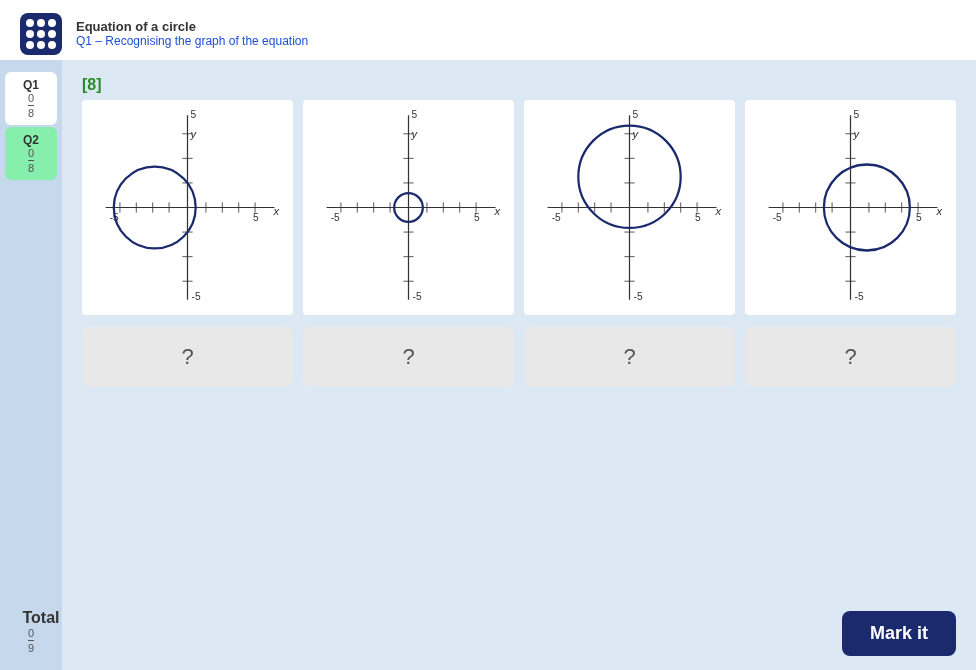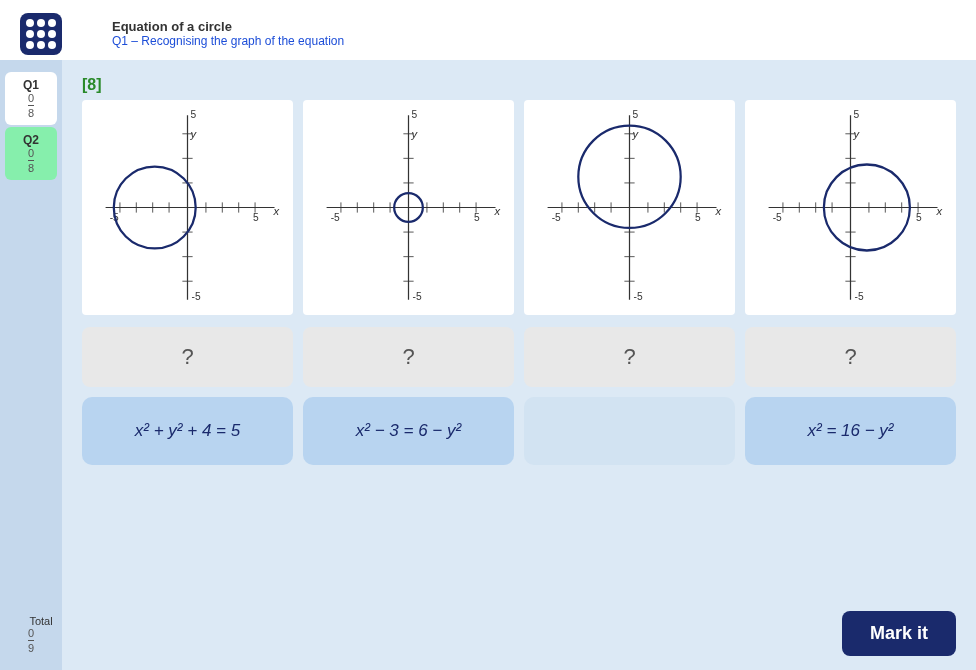--- a/index.html
+++ b/index.html
@@ -13,21 +13,20 @@
     }
 
     
     .header {
       background: white;
       display: flex;
       align-items: center;
       padding: 10px 20px;
       height: 68px;
       border-bottom: 1px solid #ddd;
-      gap: 36px;
     }
     .header-logo {
       width: 42px;
       height: 42px;
       background: #1a2a6c;
       border-radius: 8px;
       display: flex;
       align-items: center;
       justify-content: center;
       margin-right: 14px;
@@ -107,24 +106,24 @@
     .sidebar-fraction {
       font-size: 11px;
       color: #555;
       display: flex;
       flex-direction: column;
       align-items: center;
     }
     .sidebar-fraction .num { border-bottom: 1px solid #555; padding-bottom: 1px; }
     .sidebar-fraction .den { padding-top: 1px; }
     .sidebar-total-label {
-      font-size: 11px;
+      font-size: 16px;
       color: #333;
       margin-top: 4px;
-      font-weight: normal;
+      font-weight: bold;
       margin-left: 20px;
     }
 
     
     .main {
       position: absolute;
       left: 62px;
       top: 60px;
       right: 0;
       bottom: 0;
@@ -419,38 +418,18 @@
 
   </div>
 
   <div class="answer-row">
     <div class="answer-box">?</div>
     <div class="answer-box">?</div>
     <div class="answer-box">?</div>
     <div class="answer-box">?</div>
   </div>
 
-  <div class="expr-row">
-    <div class="expr-box">
-      <span>
-        <i>x</i>² + <i>y</i>² + 4 = 5
-      </span>
-    </div>
-    <div class="expr-box">
-      <span>
-        <i>x</i>² − 3 = 6 − <i>y</i>²
-      </span>
-    </div>
-    <div class="expr-box empty">
-      <span></span>
-    </div>
-    <div class="expr-box">
-      <span>
-        <i>x</i>² = 16 − <i>y</i>²
-      </span>
-    </div>
-  </div>
 
 </div>
 
 <div class="mark-btn-container">
   <button class="mark-btn">Mark it</button>
 </div>
 
 </body></html>

